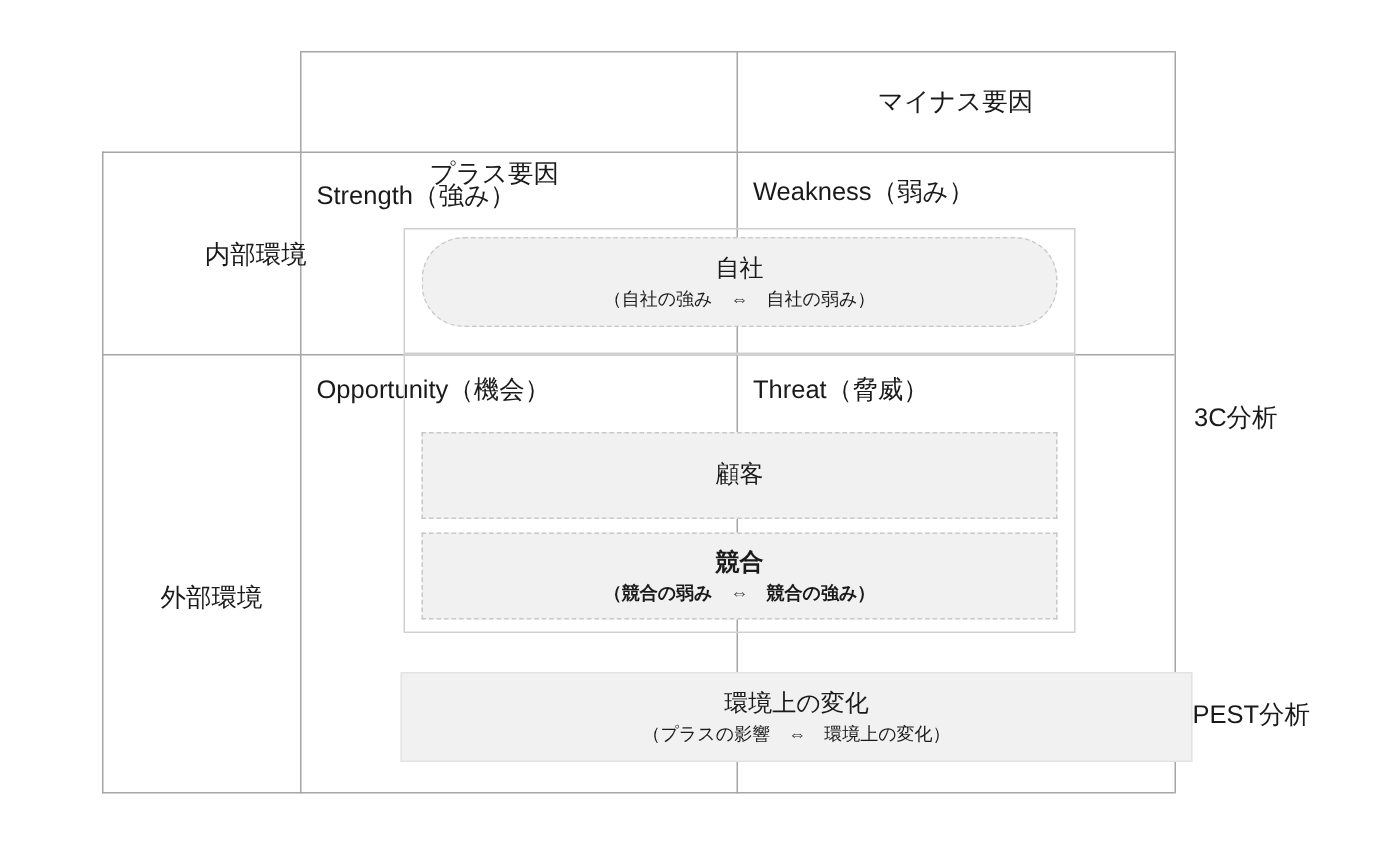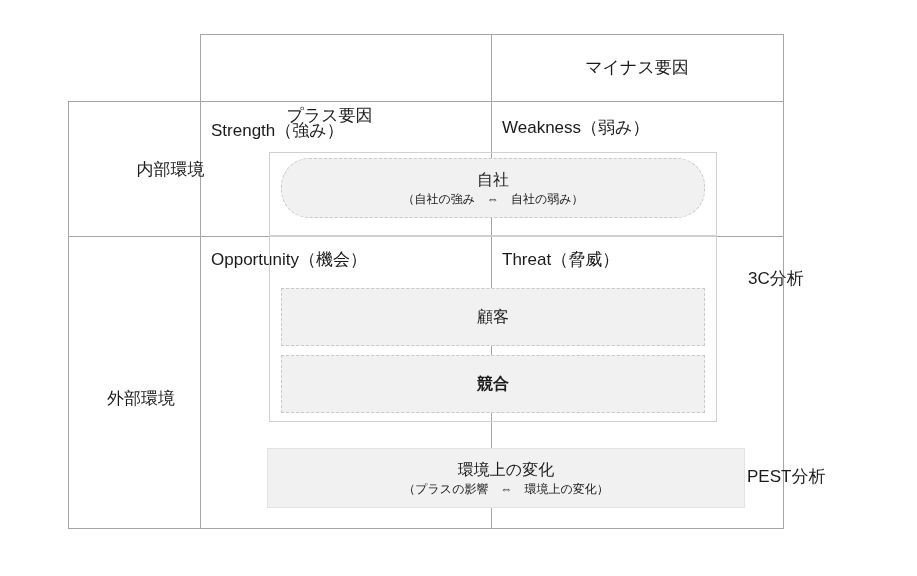--- a/index.html
+++ b/index.html
@@ -45,20 +45,21 @@
     text-align: center;
   }
   .row-head {
     text-align: center;
   }
   .quad-label {
     text-align: left;
   }
   .side-label {
     text-align: left;
+    margin-left: 48px;
   }
 
   
   .group-box {
     position: absolute;
     border: 1px solid #d0d0d0;
     background: transparent;
     box-sizing: border-box;
     z-index: 2;
   }
@@ -141,23 +142,24 @@
     <div class="bx-title">自社</div>
     <div class="bx-sub">（自社の強み　⇔　自社の弱み）</div>
   </div>
 
   <div class="fill-box dashed" style="left:281px; top:288px; width:424px; height:58px;">
     <div class="bx-title">顧客</div>
   </div>
 
   <div class="fill-box dashed" style="left:281px; top:355px; width:424px; height:58px;font-weight:bold;">
     <div class="bx-title">競合</div>
+    <div class="bx-sub">（競合の弱み　⇔　競合の強み）</div>
   </div>
 
-  <div class="fill-box solid" style="left:267px; top:448px; width:478px; height:60px;">
+  <div class="fill-box solid" style="left:267px; top:448px; width:528px; height:60px;">
     <div class="bx-title">環境上の変化</div>
     <div class="bx-sub">（プラスの影響　⇔　環境上の変化）</div>
   </div>
 
   <div class="cell-text side-label" style="left:748px; top:268px;">3C分析</div>
 
   <div class="cell-text side-label" style="left:747px; top:466px;">PEST分析</div>
 
 </div>
 

